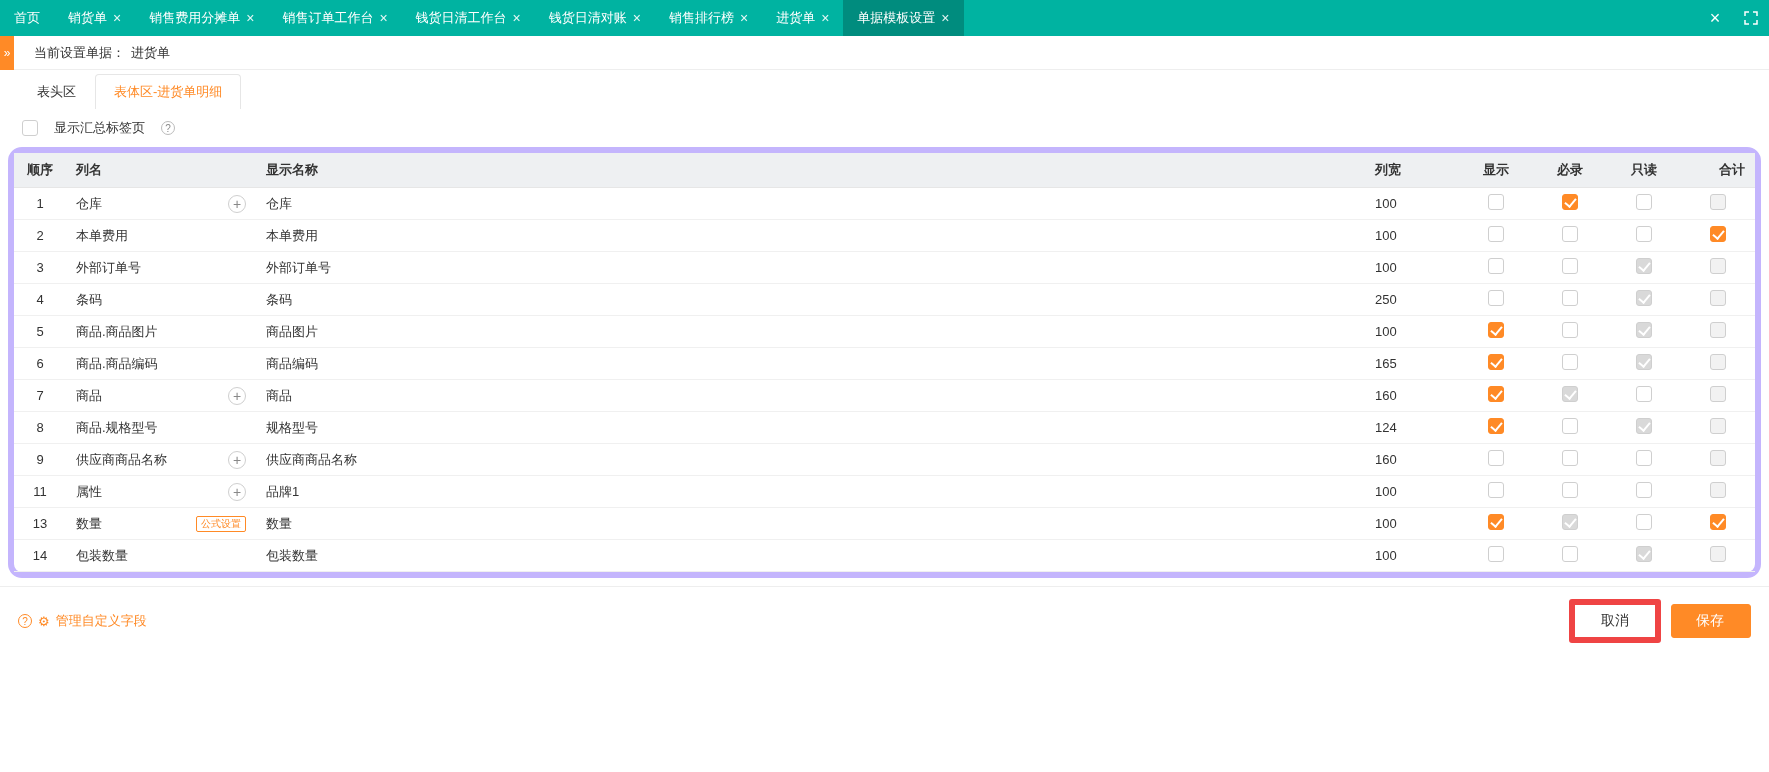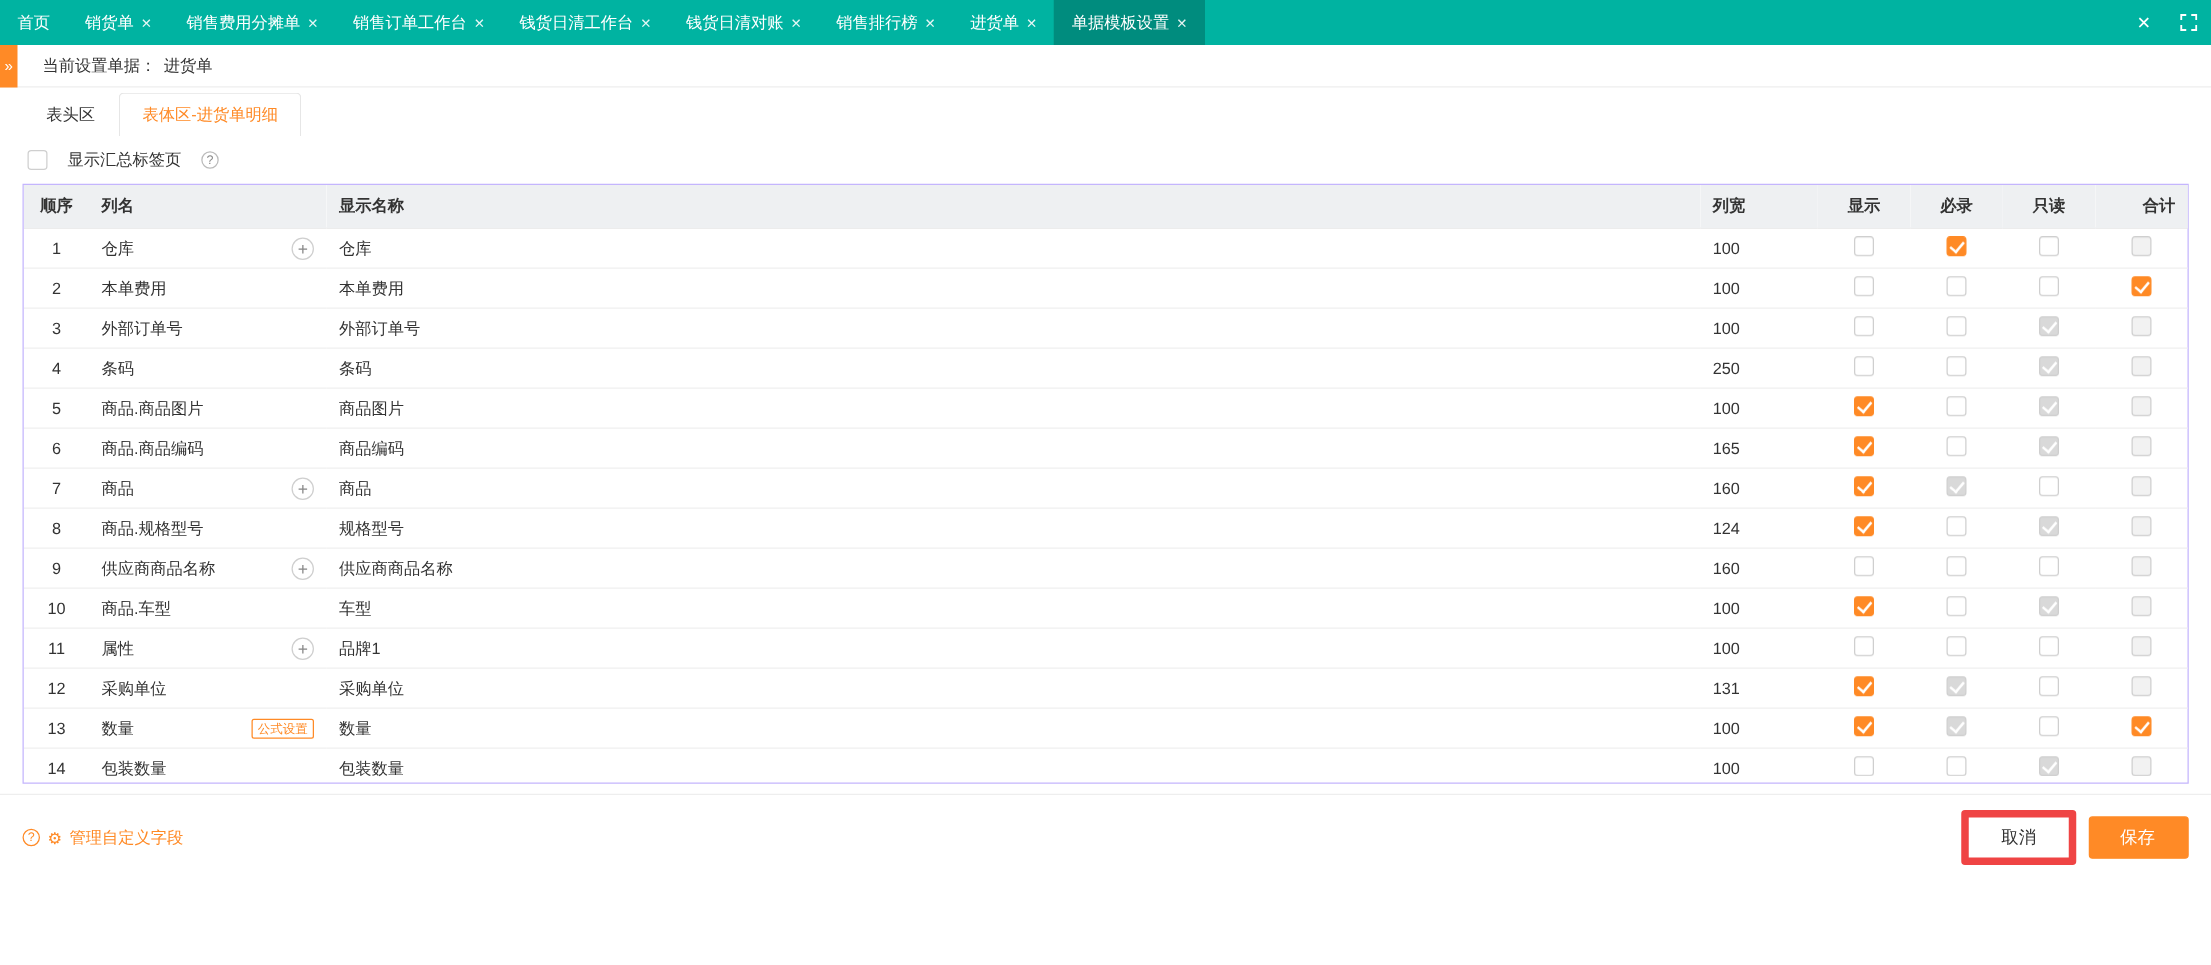--- a/index.html
+++ b/index.html
@@ -21,21 +21,21 @@
 
   
   .inner-tabs { display:flex; align-items:flex-end; padding: 4px 18px 0 18px; gap: 0; }
   .inner-tabs .itab { padding: 8px 18px; border:1px solid transparent; border-bottom: none; cursor:pointer; color:#333; }
   .inner-tabs .itab.active { border-color:#e6e6e6; color:#ff8a26; background:#fff; border-radius:4px 4px 0 0; }
 
   .opt-row { display:flex; align-items:center; gap:16px; padding: 10px 22px; color:#333; }
   .opt-row .help { width:14px; height:14px; border:1px solid #bbb; border-radius:50%; display:inline-flex; align-items:center; justify-content:center; font-size:10px; color:#888; cursor:pointer; }
 
   
-  .tbl-wrap { margin: 0 18px; border:1px solid #c4b5fd; border-radius:0; position:relative; }
+  .tbl-wrap { margin: 0 8px; border:6px solid #c4b5fd; border-radius:14px; position:relative; }
   .tbl-scroll { max-height: 478px; overflow-y:auto; }
   table { width:100%; border-collapse: collapse; }
   thead th { background:#eef0f2; font-weight:600; text-align:left; padding:8px 10px; border-bottom:1px solid #e6e6e6; position:sticky; top:0; }
   tbody td { padding:6px 10px; border-bottom:1px solid #f0f0f0; }
   .col-seq { width:52px; text-align:center; }
   .col-name { width:190px; }
   .col-disp { }
   .col-w { width:94px; }
   .col-c { width:74px; text-align:center; }
 
@@ -268,59 +268,31 @@
               </div>
             </td>
             <td>供应商商品名称</td>
             <td class="col-w">160</td>
             <td class="col-c"><span class="chk"></span></td>
             <td class="col-c"><span class="chk"></span></td>
             <td class="col-c"><span class="chk"></span></td>
             <td class="col-c"><span class="chk disabled"></span></td>
           </tr>
           <tr>
-            <td class="col-seq">10</td>
-            <td class="col-name">
-              <div class="cell-name">
-                <span>商品.车型</span>
-              </div>
-            </td>
-            <td>车型</td>
-            <td class="col-w">100</td>
-            <td class="col-c"><span class="chk checked"></span></td>
-            <td class="col-c"><span class="chk"></span></td>
-            <td class="col-c"><span class="chk checked disabled"></span></td>
-            <td class="col-c"><span class="chk disabled"></span></td>
-          </tr>
-          <tr>
             <td class="col-seq">11</td>
             <td class="col-name">
               <div class="cell-name">
                 <span>属性</span>
                 <span class="add-btn">+</span>
               </div>
             </td>
             <td>品牌1</td>
             <td class="col-w">100</td>
             <td class="col-c"><span class="chk"></span></td>
             <td class="col-c"><span class="chk"></span></td>
-            <td class="col-c"><span class="chk"></span></td>
-            <td class="col-c"><span class="chk disabled"></span></td>
-          </tr>
-          <tr>
-            <td class="col-seq">12</td>
-            <td class="col-name">
-              <div class="cell-name">
-                <span>采购单位</span>
-              </div>
-            </td>
-            <td>采购单位</td>
-            <td class="col-w">131</td>
-            <td class="col-c"><span class="chk checked"></span></td>
-            <td class="col-c"><span class="chk checked disabled"></span></td>
             <td class="col-c"><span class="chk"></span></td>
             <td class="col-c"><span class="chk disabled"></span></td>
           </tr>
           <tr>
             <td class="col-seq">13</td>
             <td class="col-name">
               <div class="cell-name">
                 <span>数量</span>
                 <span class="tag-formula">公式设置</span>
               </div>

